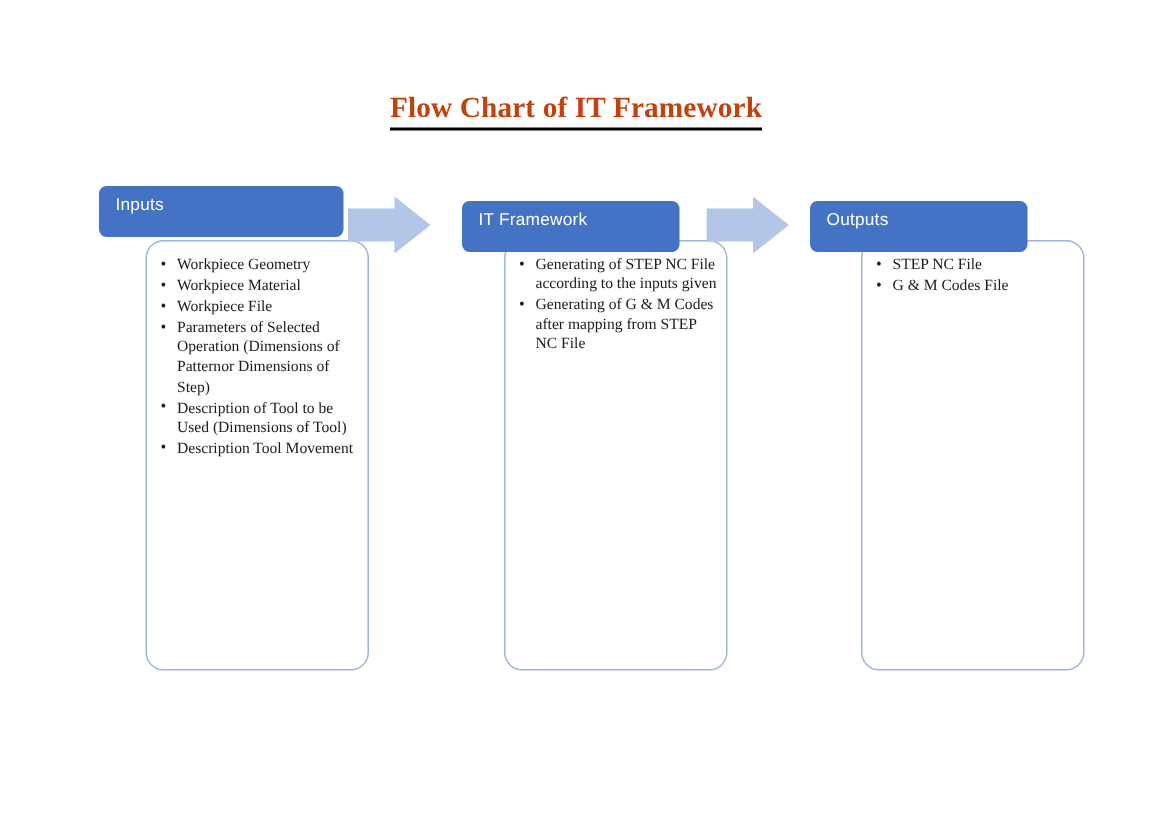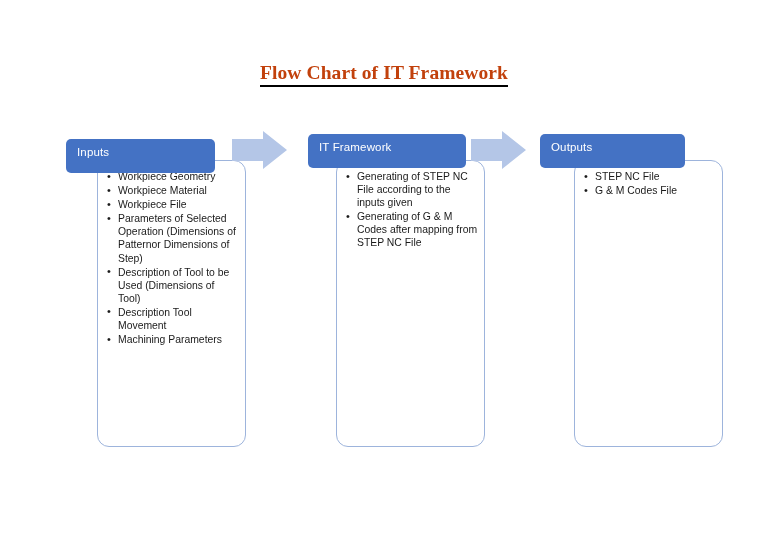--- a/index.html
+++ b/index.html
@@ -86,21 +86,21 @@
     padding: 0;
     list-style: none;
   }
   ul.bullets li {
     position: relative;
     padding-left: 12px;
     margin: 0 0 1px 0;
     font-size: 10.4px;
     line-height: 13.1px;
     color: #1a1a1a;
-    font-family: Liberation Sans, sans-serif;
+    font-family: Liberation Serif, serif;
   }
   ul.bullets li::before {
     content: "\2022";
     position: absolute;
     left: 1px;
     top: -0.5px;
     font-size: 11px;
     color: #1a1a1a;
   }
 
@@ -124,45 +124,44 @@
   <div class="col">
     <div class="col-body" style="left:97px; top:160px; width:149px; height:287px;">
       <div class="col-body-inner">
         <ul class="bullets">
           <li>Workpiece Geometry</li>
           <li>Workpiece Material</li>
           <li>Workpiece File</li>
           <li>Parameters of Selected Operation (Dimensions of Patternor Dimensions of Step)</li>
           <li>Description of Tool to be Used (Dimensions of Tool)</li>
           <li>Description Tool Movement</li>
-          <li>Machining Parameters</li>
         </ul>
       </div>
     </div>
-    <div class="col-header" style="left:66px; top:139px; width:149px;">
+    <div class="col-header" style="left:66px; top:124px; width:163px;">
       <span class="col-header-label">Inputs</span>
     </div>
   </div>
 
   <div class="arrow" style="left:232px; top:131px;">
     <svg width="55" height="38" viewBox="0 0 55 38" aria-hidden="true">
       <polygon points="0,8 31,8 31,0 55,19 31,38 31,30 0,30" fill="#b4c6e7"></polygon>
     </svg>
   </div>
 
   <div class="col">
     <div class="col-body" style="left:336px; top:160px; width:149px; height:287px;">
       <div class="col-body-inner">
         <ul class="bullets">
           <li>Generating of STEP NC File according  to the inputs given</li>
           <li>Generating of G &amp; M Codes after mapping from STEP NC File</li>
         </ul>
       </div>
     </div>
-    <div class="col-header" style="left:308px; top:134px; width:158px;">
+    <div class="col-header" style="left:308px; top:134px; width:145px;">
       <span class="col-header-label">IT Framework</span>
     </div>
   </div>
 
   <div class="arrow" style="left:471px; top:131px;">
     <svg width="55" height="38" viewBox="0 0 55 38" aria-hidden="true">
       <polygon points="0,8 31,8 31,0 55,19 31,38 31,30 0,30" fill="#b4c6e7"></polygon>
     </svg>
   </div>
 

